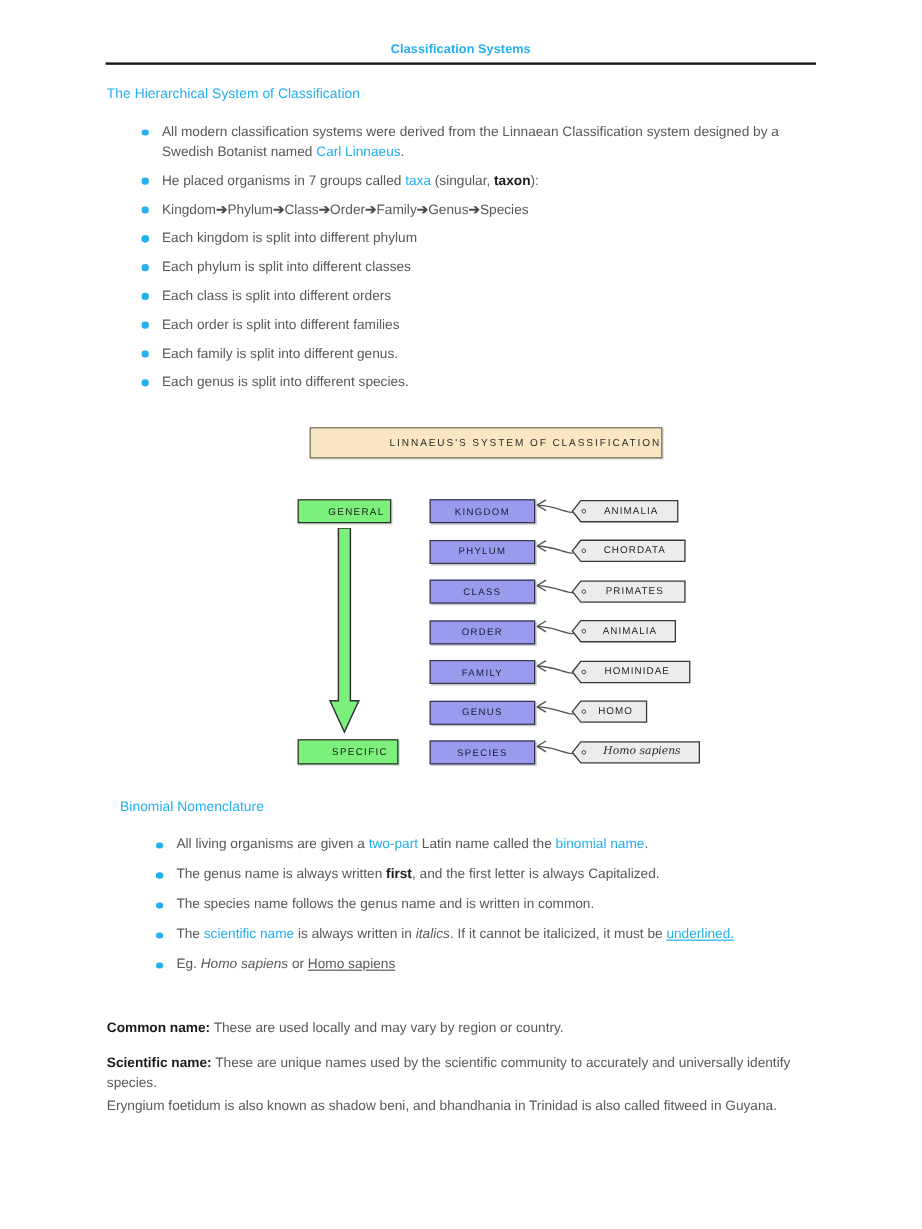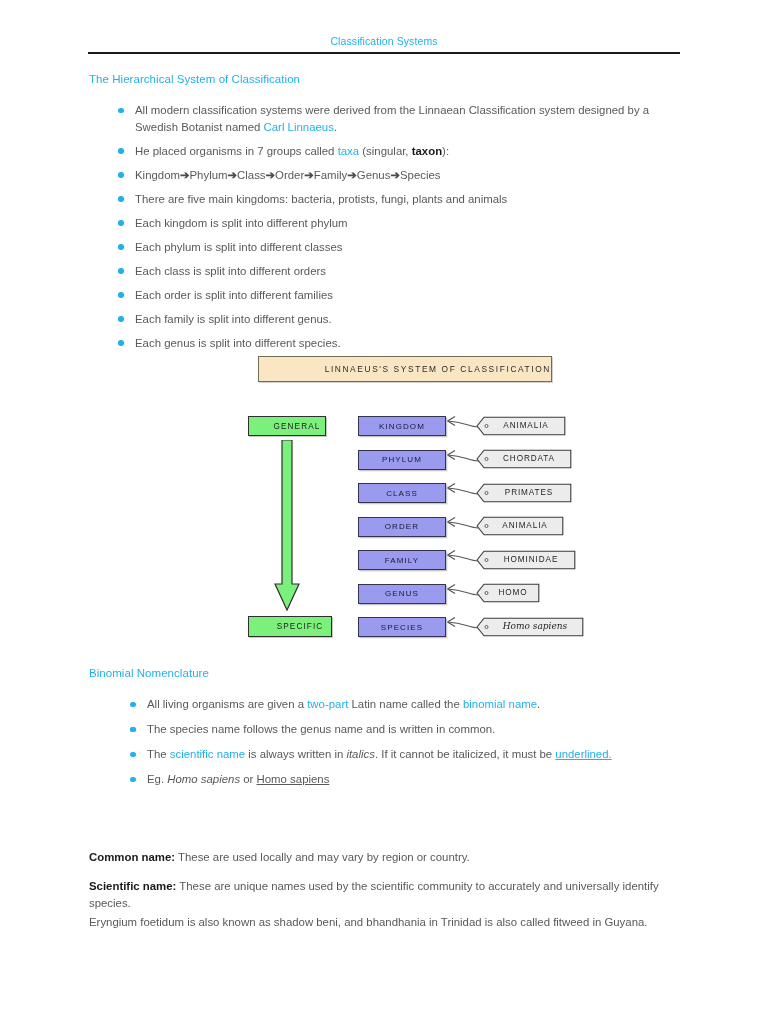--- a/index.html
+++ b/index.html
@@ -25,21 +25,21 @@
   
   .doc-header {
     position: absolute;
     left: 88px;
     top: 34px;
     width: 592px;
     text-align: center;
   }
   .doc-header .hdr-text {
     font-size: 10.5px;
-    font-weight: normal;
+    font-weight: bold;
     color: #23b0ef;
     letter-spacing: .1px;
     display: block;
     line-height: 14px;
   }
   .hdr-rule {
     position: absolute;
     left: 88px;
     top: 52px;
     width: 592px;
@@ -51,21 +51,21 @@
   .section-heading {
     position: absolute;
     left: 89px;
     font-size: 11.5px;
     color: #23b0ef;
     font-weight: normal;
     letter-spacing: .05px;
     white-space: nowrap;
   }
   #h-hierarchical { top: 73px; }
-  #h-binomial     { top: 667px; }
+  #h-binomial     { top: 667px; margin-left: 11px; }
 
   
   .bullet-list {
     position: absolute;
     left: 110px;
     width: 580px;
   }
   #list-hierarchy { top: 102px; }
   #list-binomial  { top: 696px; }
 
@@ -226,21 +226,21 @@
     <span class="hdr-text">Classification Systems</span>
   </div>
   <div class="hdr-rule"></div>
 
   <div class="section-heading" id="h-hierarchical">The Hierarchical System of Classification</div>
 
   <div class="bullet-list" id="list-hierarchy">
       <div class="bullet-item"><span class="bullet-dot"></span><span><span>All modern classification systems were derived from the Linnaean Classification system designed by a Swedish Botanist named </span><span class="hl">Carl Linnaeus</span><span>.</span></span></div>
       <div class="bullet-item"><span class="bullet-dot"></span><span><span>He placed organisms in 7 groups called </span><span class="hl">taxa</span><span> (singular, </span><span class="bld">taxon</span><span>):</span></span></div>
       <div class="bullet-item"><span class="bullet-dot"></span><span><span>Kingdom</span><span class="arrow-glyph">➔</span><span>Phylum</span><span class="arrow-glyph">➔</span><span>Class</span><span class="arrow-glyph">➔</span><span>Order</span><span class="arrow-glyph">➔</span><span>Family</span><span class="arrow-glyph">➔</span><span>Genus</span><span class="arrow-glyph">➔</span><span>Species</span></span></div>
-      <div class="bullet-item"><span class="bullet-dot"></span><span><span>There are five main kingdoms: bacteria, protists, fungi, plants and animals</span></span></div>
+      <div class="bullet-item"><span class="bullet-dot"></span></div>
       <div class="bullet-item"><span class="bullet-dot"></span><span><span>Each kingdom is split into different phylum</span></span></div>
       <div class="bullet-item"><span class="bullet-dot"></span><span><span>Each phylum is split into different classes</span></span></div>
       <div class="bullet-item"><span class="bullet-dot"></span><span><span>Each class is split into different orders</span></span></div>
       <div class="bullet-item"><span class="bullet-dot"></span><span><span>Each order is split into different families</span></span></div>
       <div class="bullet-item"><span class="bullet-dot"></span><span><span>Each family is split into different genus.</span></span></div>
       <div class="bullet-item"><span class="bullet-dot"></span><span><span>Each genus is split into different species.</span></span></div>
     </div>
 
   <div class="diagram">
 
@@ -360,20 +360,21 @@
           <path d="M3.5,9 L11,4.5 M3.5,9 L11,13.5" fill="none" stroke="#555555" stroke-width="1.2"></path>
         </svg>
       </div>
   </div>
 
   <div class="section-heading" id="h-binomial">Binomial Nomenclature</div>
 
   <div class="bullet-list" id="list-binomial">
       <div class="bullet-item"><span class="bullet-dot"></span><span><span>All living organisms are given a </span><span class="hl">two-part</span><span> Latin name called the </span><span class="hl">binomial name</span><span>.</span></span></div>
       <div class="bullet-item"><span class="bullet-dot"></span></div>
+      <div class="bullet-item"><span class="bullet-dot"></span><span><span>The genus name is always written </span><span class="bld">first</span><span>, and the first letter is always Capitalized.</span></span></div>
       <div class="bullet-item"><span class="bullet-dot"></span><span><span>The species name follows the genus name and is written in common.</span></span></div>
       <div class="bullet-item"><span class="bullet-dot"></span><span><span>The </span><span class="hl">scientific name</span><span> is always written in </span><span class="ital">italics</span><span>. If it cannot be italicized, it must be </span><span class="hl-undl">underlined.</span></span></div>
       <div class="bullet-item"><span class="bullet-dot"></span><span><span>Eg. </span><span class="ital">Homo sapiens</span><span> or </span><span class="undl">Homo sapiens</span></span></div>
     </div>
 
   <div class="body-para" id="p-common"><span class="lead-bold">Common name:</span><span> These are used locally and may vary by region or country.</span></div>
   <div class="body-para" id="p-scientific"><span class="lead-bold">Scientific name:</span><span> These are unique names used by the scientific community to accurately and universally identify species.</span></div>
   <div class="body-para" id="p-eryngium"><span>Eryngium foetidum is also known as shadow beni, and bhandhania in Trinidad is also called fitweed in Guyana.</span></div>
 
 </div>

